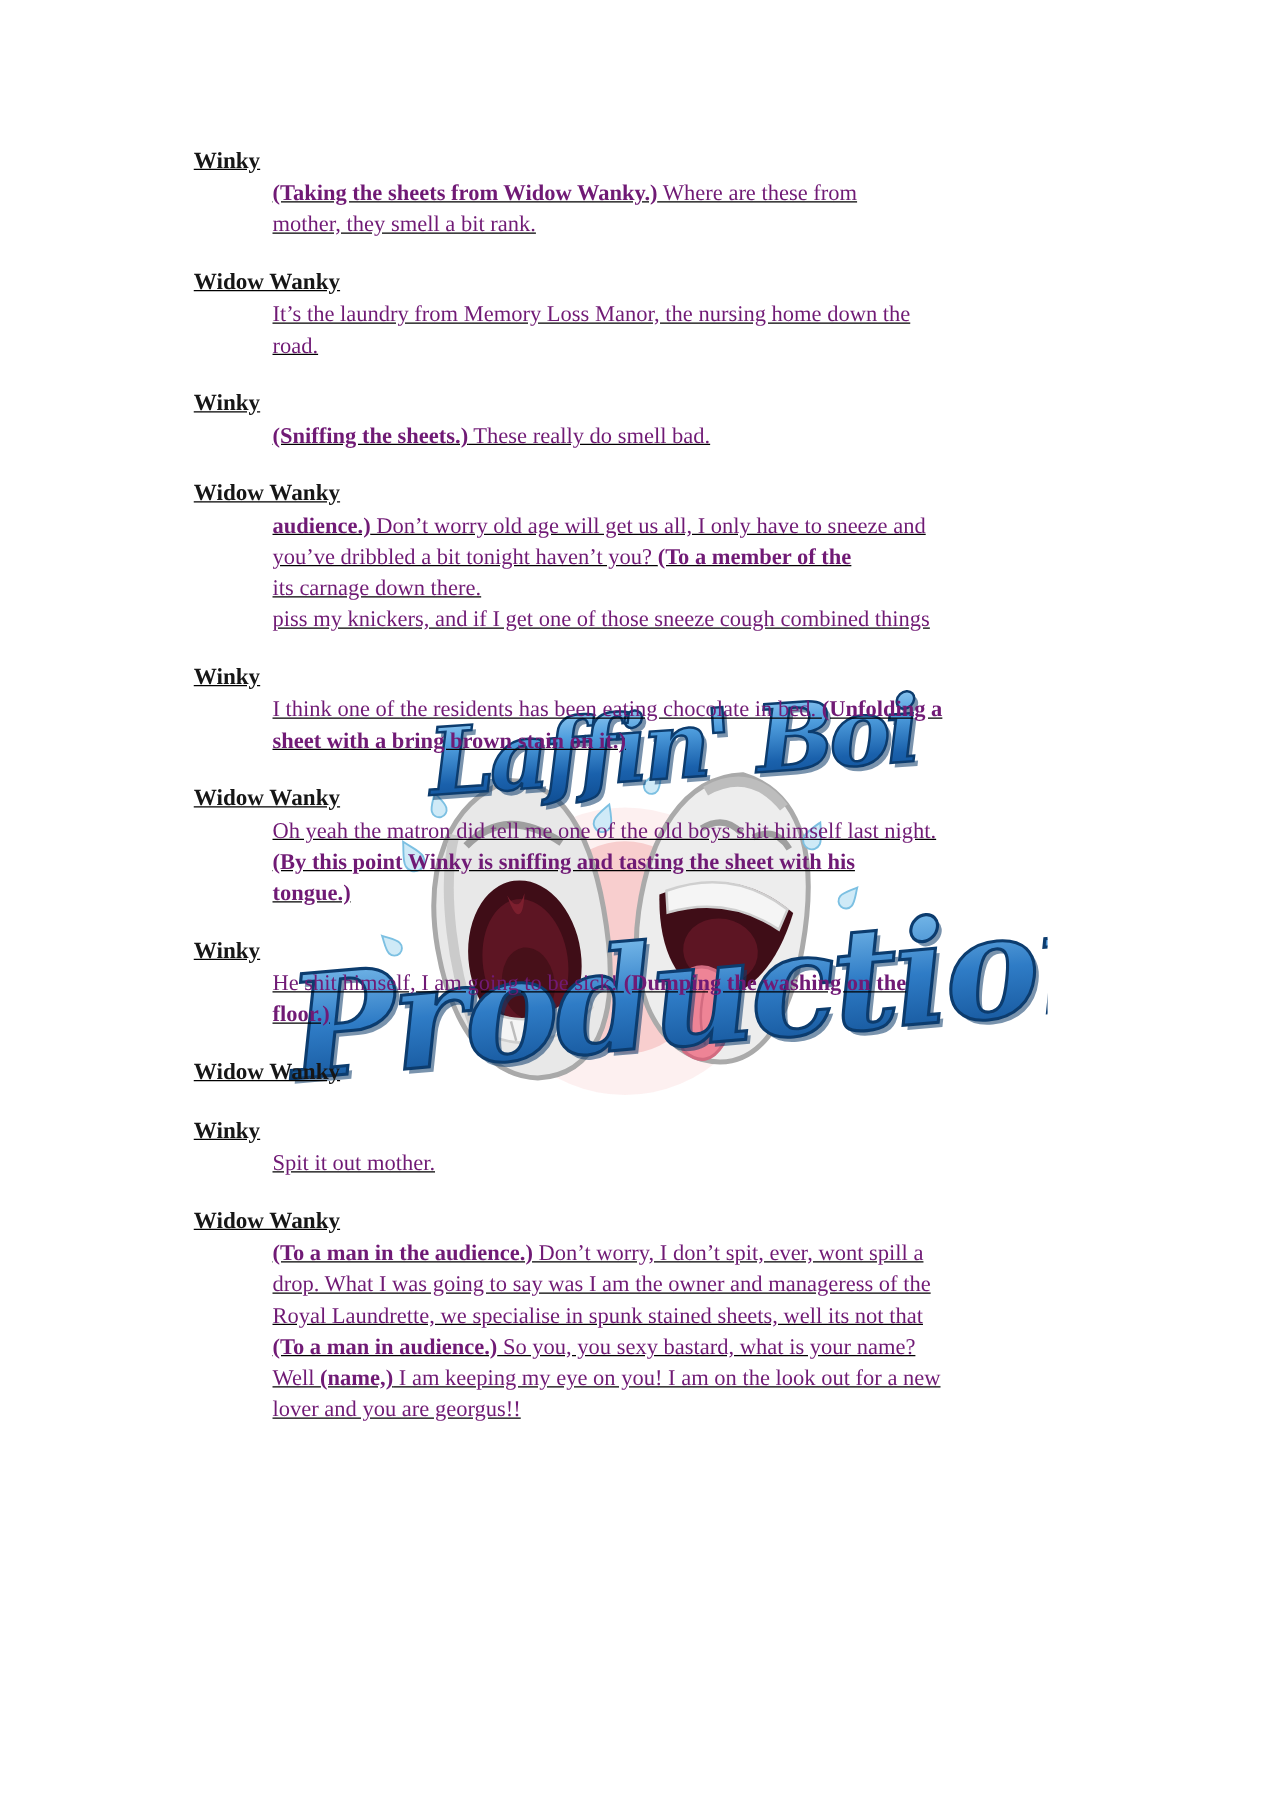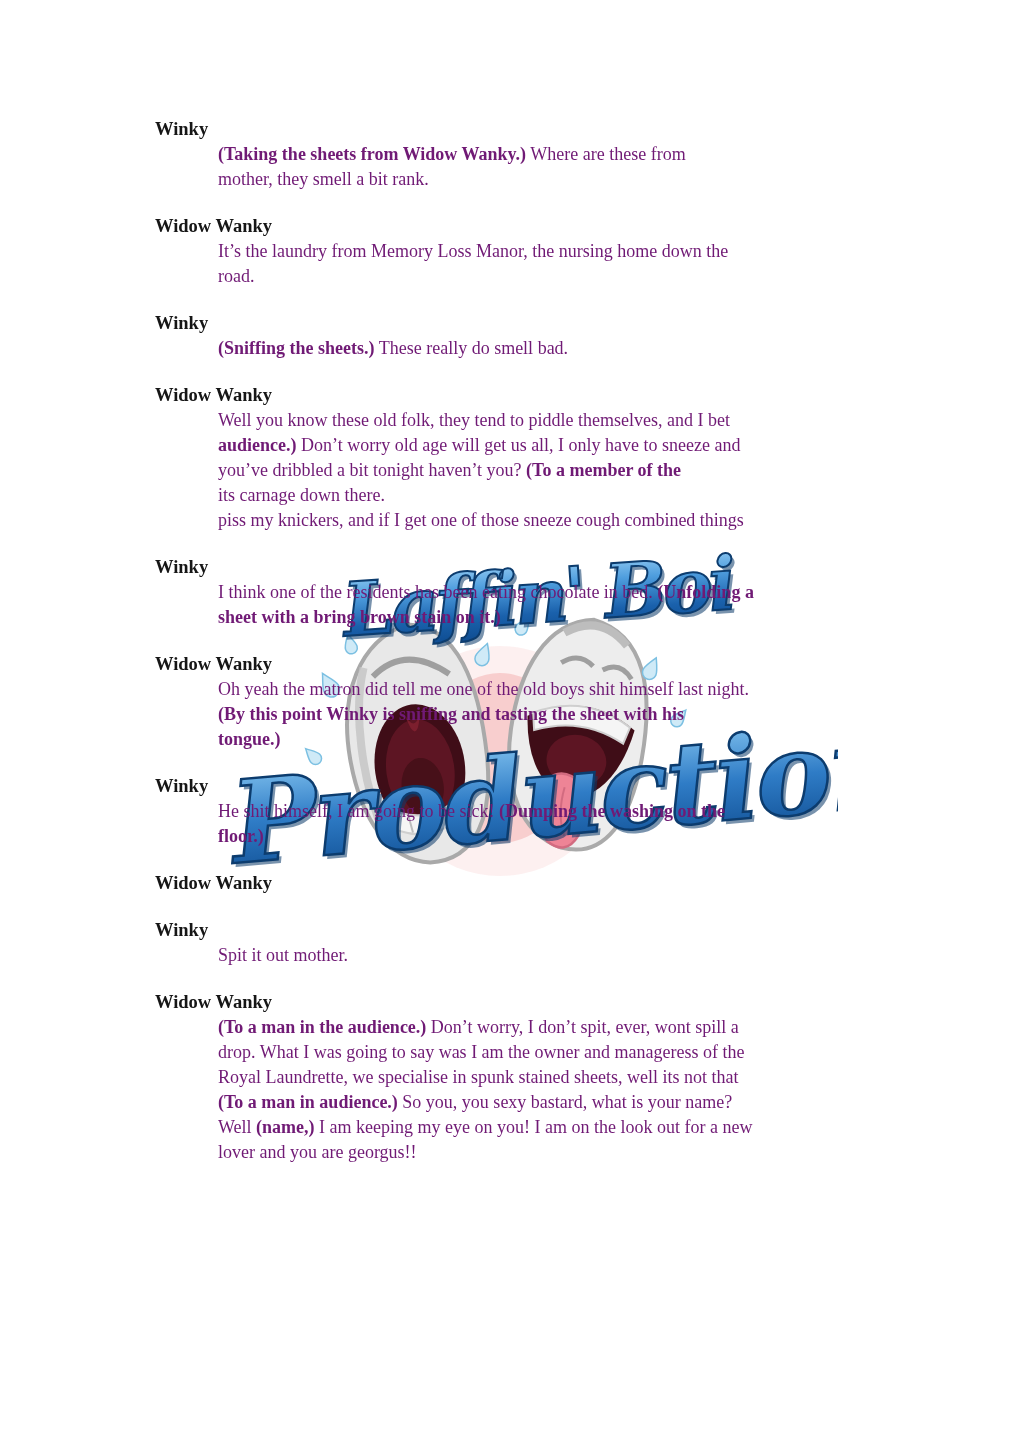--- a/index.html
+++ b/index.html
@@ -28,20 +28,21 @@
     font-style: italic;
     font-weight: bold;
   }
   .wm-line1 { font-size: 74px; letter-spacing: -4px; }
   .wm-line2 { font-size: 114px; letter-spacing: -3px; }
   
   .content {
     position: relative;
     z-index: 2;
     padding: 117px 84px 0 155px;
+    text-decoration: underline;
   }
   .block { margin: 0 0 22px 0; }
   .speaker {
     font-weight: bold;
     font-size: 18.5px;
     line-height: 25px;
     color: #161616;
   }
   .dialogue {
     margin: 0 0 0 63px;
@@ -145,21 +146,20 @@
         </div>
         <div class="block">
           <div class="speaker">Winky</div>
           <div class="dialogue">
             <div class="line"><span class="b">(Sniffing the sheets.)</span><span> These really do smell bad.</span></div>
           </div>
         </div>
         <div class="block">
           <div class="speaker">Widow Wanky</div>
           <div class="dialogue">
-            <div class="line"><span>Well you know these old folk, they tend to piddle themselves, and I bet</span></div>
             <div class="line"><span class="b">audience.)</span><span> Don’t worry old age will get us all, I only have to sneeze and</span></div>
             <div class="line"><span>you’ve dribbled a bit tonight haven’t you? </span><span class="b">(To a member of the</span></div>
             <div class="line"><span>its carnage down there.</span></div>
             <div class="line"><span>piss my knickers, and if I get one of those sneeze cough combined things</span></div>
           </div>
         </div>
         <div class="block">
           <div class="speaker">Winky</div>
           <div class="dialogue">
             <div class="line"><span>I think one of the residents has been eating chocolate in bed. </span><span class="b">(Unfolding a</span></div>

